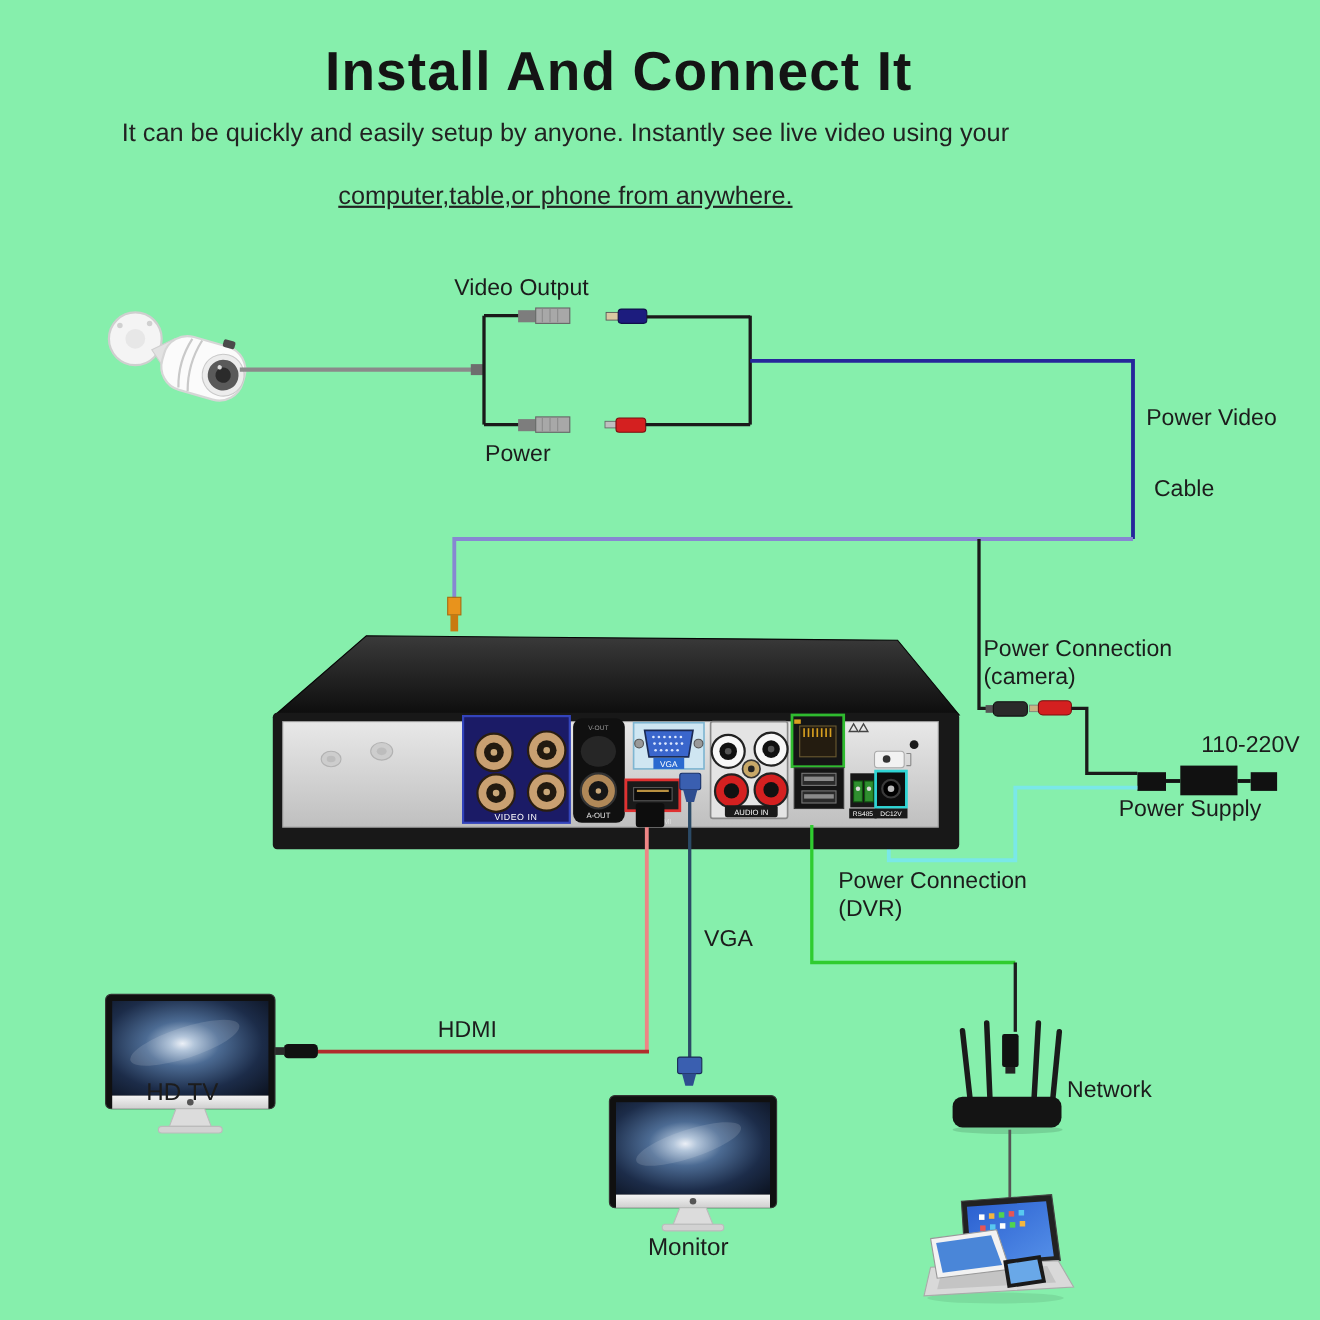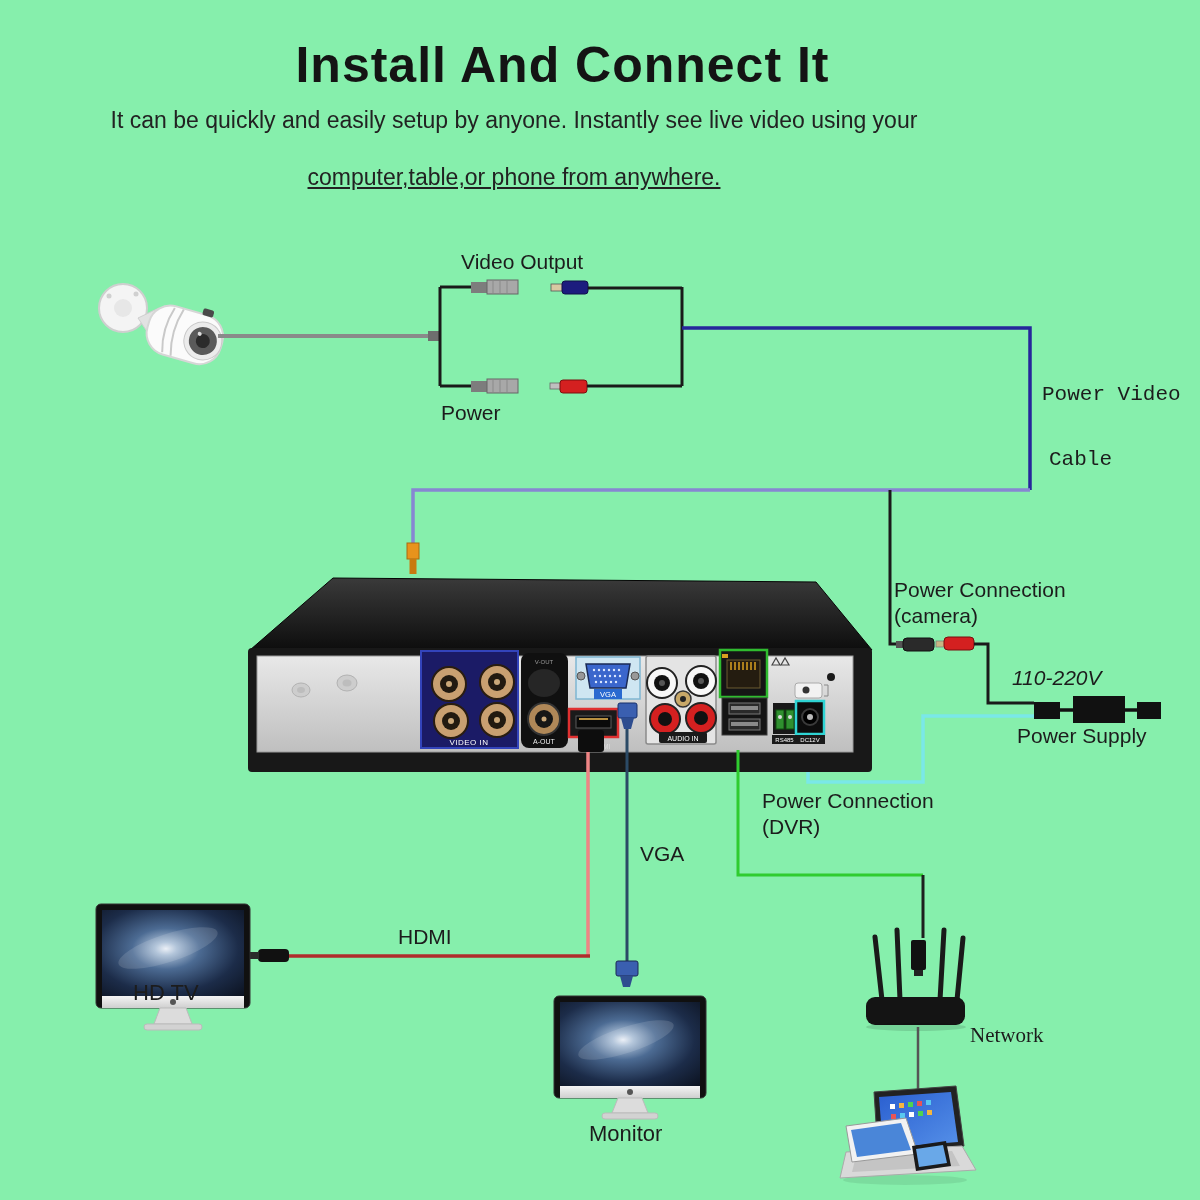--- a/index.html
+++ b/index.html
@@ -358,41 +358,41 @@
       </g>
       <polygon points="846,1152 962,1146 976,1170 840,1178" fill="#d9d9d9" stroke="#aaa"></polygon>
       <polygon points="856,1156 952,1151 960,1166 852,1172" fill="#c4c4c4"></polygon>
       <polygon points="846,1126 906,1118 918,1154 852,1162" fill="#f2f2f2" stroke="#999"></polygon>
       <polygon points="851,1130 901,1123 911,1150 857,1157" fill="#4a86d8"></polygon>
       <polygon points="912,1146 946,1141 951,1166 916,1171" fill="#1a1a1a"></polygon>
       <polygon points="916,1149 943,1145 947,1163 919,1167" fill="#69a8e8"></polygon>
     </g>
   </svg>
 
-  <div class="lbl" style="left:413px;top:249px;margin-left:48px;">Video Output</div>
+  <div class="lbl" style="left:413px;top:249px;">Video Output</div>
   <div class="lbl" style="left:441px;top:400px;">Power</div>
 
-  <div class="lbl" style="left:1042px;top:382px;font-family:Liberation Mono, monospace;">
+  <div class="lbl" style="left:1042px;top:367px;">
     <div>Power Video</div>
     <div style="padding-left:7px;margin-top:39px;">Cable</div>
   </div>
 
   <div class="lbl" style="left:894px;top:577px;">
     <div>Power Connection</div>
     <div>(camera)</div>
   </div>
 
-  <div class="lbl" style="left:1012px;top:665px;font-style:italic;">110-220V</div>
+  <div class="lbl" style="left:1092px;top:665px;">110-220V</div>
   <div class="lbl" style="left:1017px;top:723px;">Power Supply</div>
 
   <div class="lbl" style="left:762px;top:788px;">
     <div>Power Connection</div>
     <div>(DVR)</div>
   </div>
 
   <div class="lbl" style="left:640px;top:841px;">VGA</div>
   <div class="lbl" style="left:398px;top:924px;">HDMI</div>
-  <div class="lbl" style="left:970px;top:1022px;font-family:Liberation Serif, serif;">Network</div>
+  <div class="lbl" style="left:970px;top:978px;">Network</div>
 
   <div class="lbl lbl-lg" style="left:133px;top:980px;">HD TV</div>
   <div class="lbl lbl-lg" style="left:589px;top:1121px;">Monitor</div>
 
 </div>
 
 </body></html>

